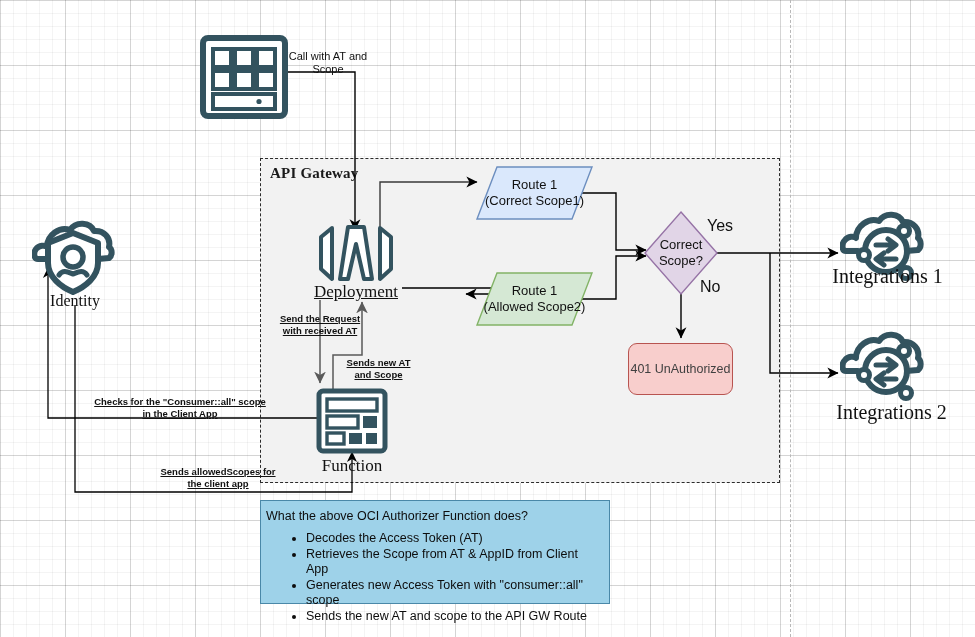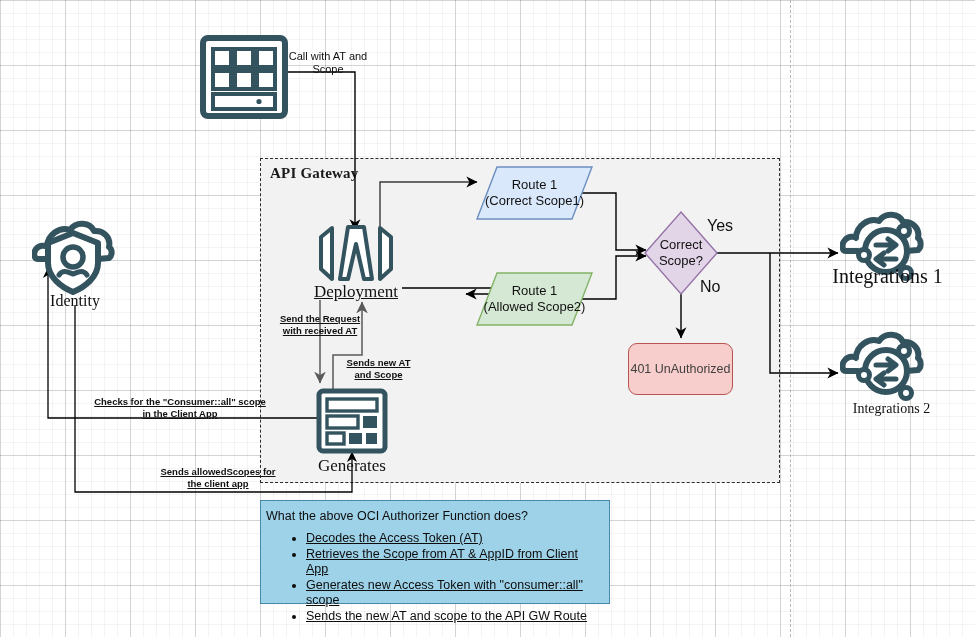--- a/index.html
+++ b/index.html
@@ -55,21 +55,21 @@
     background:#f8cecc;border:1.4px solid #b85450;box-sizing:border-box;
     display:flex;align-items:center;justify-content:center;
     font-size:12.5px;color:#404040;
   }
   .info-box{
     left:260px;top:500px;width:350px;height:104px;
     background:#9ed2e9;border:1.2px solid #4a88a8;box-sizing:border-box;
     padding:8px 10px 6px 5px;font-size:12.5px;color:#0d0d0d;line-height:15px;
   }
   .info-box ul{margin:7px 0 0 0;padding-left:40px;}
-  .info-box li{margin:0 0 1px 0;text-decoration:underline;}
+  .info-box li{margin:0 0 1px 0;}
 </style>
 </head>
 <body>
 
 <div id="canvas">
 
   <div class="abs pagebreak"></div>
 
   <div class="abs gw-box"></div>
   <div class="abs gw-title">API Gateway</div>
@@ -163,21 +163,21 @@
 
   <svg class="abs" style="left:316px;top:388px;" width="72" height="66" viewBox="0 0 72 66">
     <rect x="3" y="3" width="66" height="60" rx="4" fill="#ffffff" stroke="#33535f" stroke-width="5"></rect>
     <rect x="11" y="11" width="50" height="12" fill="#ffffff" stroke="#33535f" stroke-width="3.4"></rect>
     <rect x="11" y="28" width="31" height="12" fill="#ffffff" stroke="#33535f" stroke-width="3.4"></rect>
     <rect x="47" y="28" width="14" height="12" fill="#33535f"></rect>
     <rect x="11" y="45" width="17" height="11" fill="#ffffff" stroke="#33535f" stroke-width="3.4"></rect>
     <rect x="33" y="45" width="13" height="11" fill="#33535f"></rect>
     <rect x="50" y="45" width="11" height="11" fill="#33535f"></rect>
   </svg>
-  <div class="abs nlabel" style="left:292px;top:456px;width:120px;font-size:17px;">Generates</div>
+  <div class="abs nlabel" style="left:292px;top:456px;width:120px;font-size:17px;">Function</div>
 
   <svg class="abs" style="left:32px;top:215px;" width="84" height="80" viewBox="0 0 84 80">
     <path d="M16,44 L6,44 C2,44 1,38 4,34 C7,30 13,30 15,32 C15,20 28,11 38,15
              C44,6 58,7 62,16 C72,15 79,23 77,32 C80,34 81,40 77,43 L66,44" fill="none" stroke="#33535f" stroke-width="6" stroke-linecap="round" stroke-linejoin="round"></path>
     <path d="M41,18 L66,28 L66,48 C66,62 53,72 41,77 C29,72 16,62 16,48 L16,28 Z" fill="#ffffff" stroke="#33535f" stroke-width="6" stroke-linejoin="round"></path>
     <circle cx="41" cy="42" r="10" fill="#ffffff" stroke="#33535f" stroke-width="5.5"></circle>
     <path d="M27,60 C31,54 36,57 41,59 C46,57 51,54 55,60" fill="none" stroke="#33535f" stroke-width="5" stroke-linecap="round"></path>
   </svg>
   <div class="abs nlabel" style="left:20px;top:292px;width:110px;font-size:16px;">Identity</div>
 
@@ -196,21 +196,21 @@
   <svg class="abs" style="left:840px;top:327px;" width="92" height="76" viewBox="0 0 92 76">
     <path d="M18,44 L6,44 C2,44 1,37 5,33 C8,29 14,29 16,31 C16,19 29,10 39,14
              C45,5 59,6 63,15 C73,14 80,22 78,31 C81,33 82,40 78,43 L66,44" fill="none" stroke="#33535f" stroke-width="6" stroke-linecap="round" stroke-linejoin="round"></path>
     <circle cx="46" cy="44" r="21" fill="#ffffff" stroke="#33535f" stroke-width="6"></circle>
     <path d="M36,38 L54,38 M48,32 L56,38 L48,44" fill="none" stroke="#33535f" stroke-width="5" stroke-linecap="round" stroke-linejoin="round"></path>
     <path d="M56,52 L38,52 M44,46 L36,52 L44,58" fill="none" stroke="#33535f" stroke-width="5" stroke-linecap="round" stroke-linejoin="round"></path>
     <circle cx="24" cy="48" r="5.5" fill="#ffffff" stroke="#33535f" stroke-width="5"></circle>
     <circle cx="64" cy="24" r="5.5" fill="#ffffff" stroke="#33535f" stroke-width="5"></circle>
     <circle cx="66" cy="66" r="5.5" fill="#ffffff" stroke="#33535f" stroke-width="5"></circle>
   </svg>
-  <div class="abs nlabel" style="left:824px;top:401px;width:135px;font-size:14px;">Integrations 2</div>
+  <div class="abs nlabel" style="left:824px;top:401px;width:135px;font-size:20px;">Integrations 2</div>
 
   <div class="para" style="left:477px;top:167px;width:115px;height:52px;">
     <div>
       <div>Route 1</div>
       <div>(Correct Scope1)</div>
     </div>
   </div>
 
   <div class="para" style="left:477px;top:273px;width:115px;height:52px;">
     <div>

